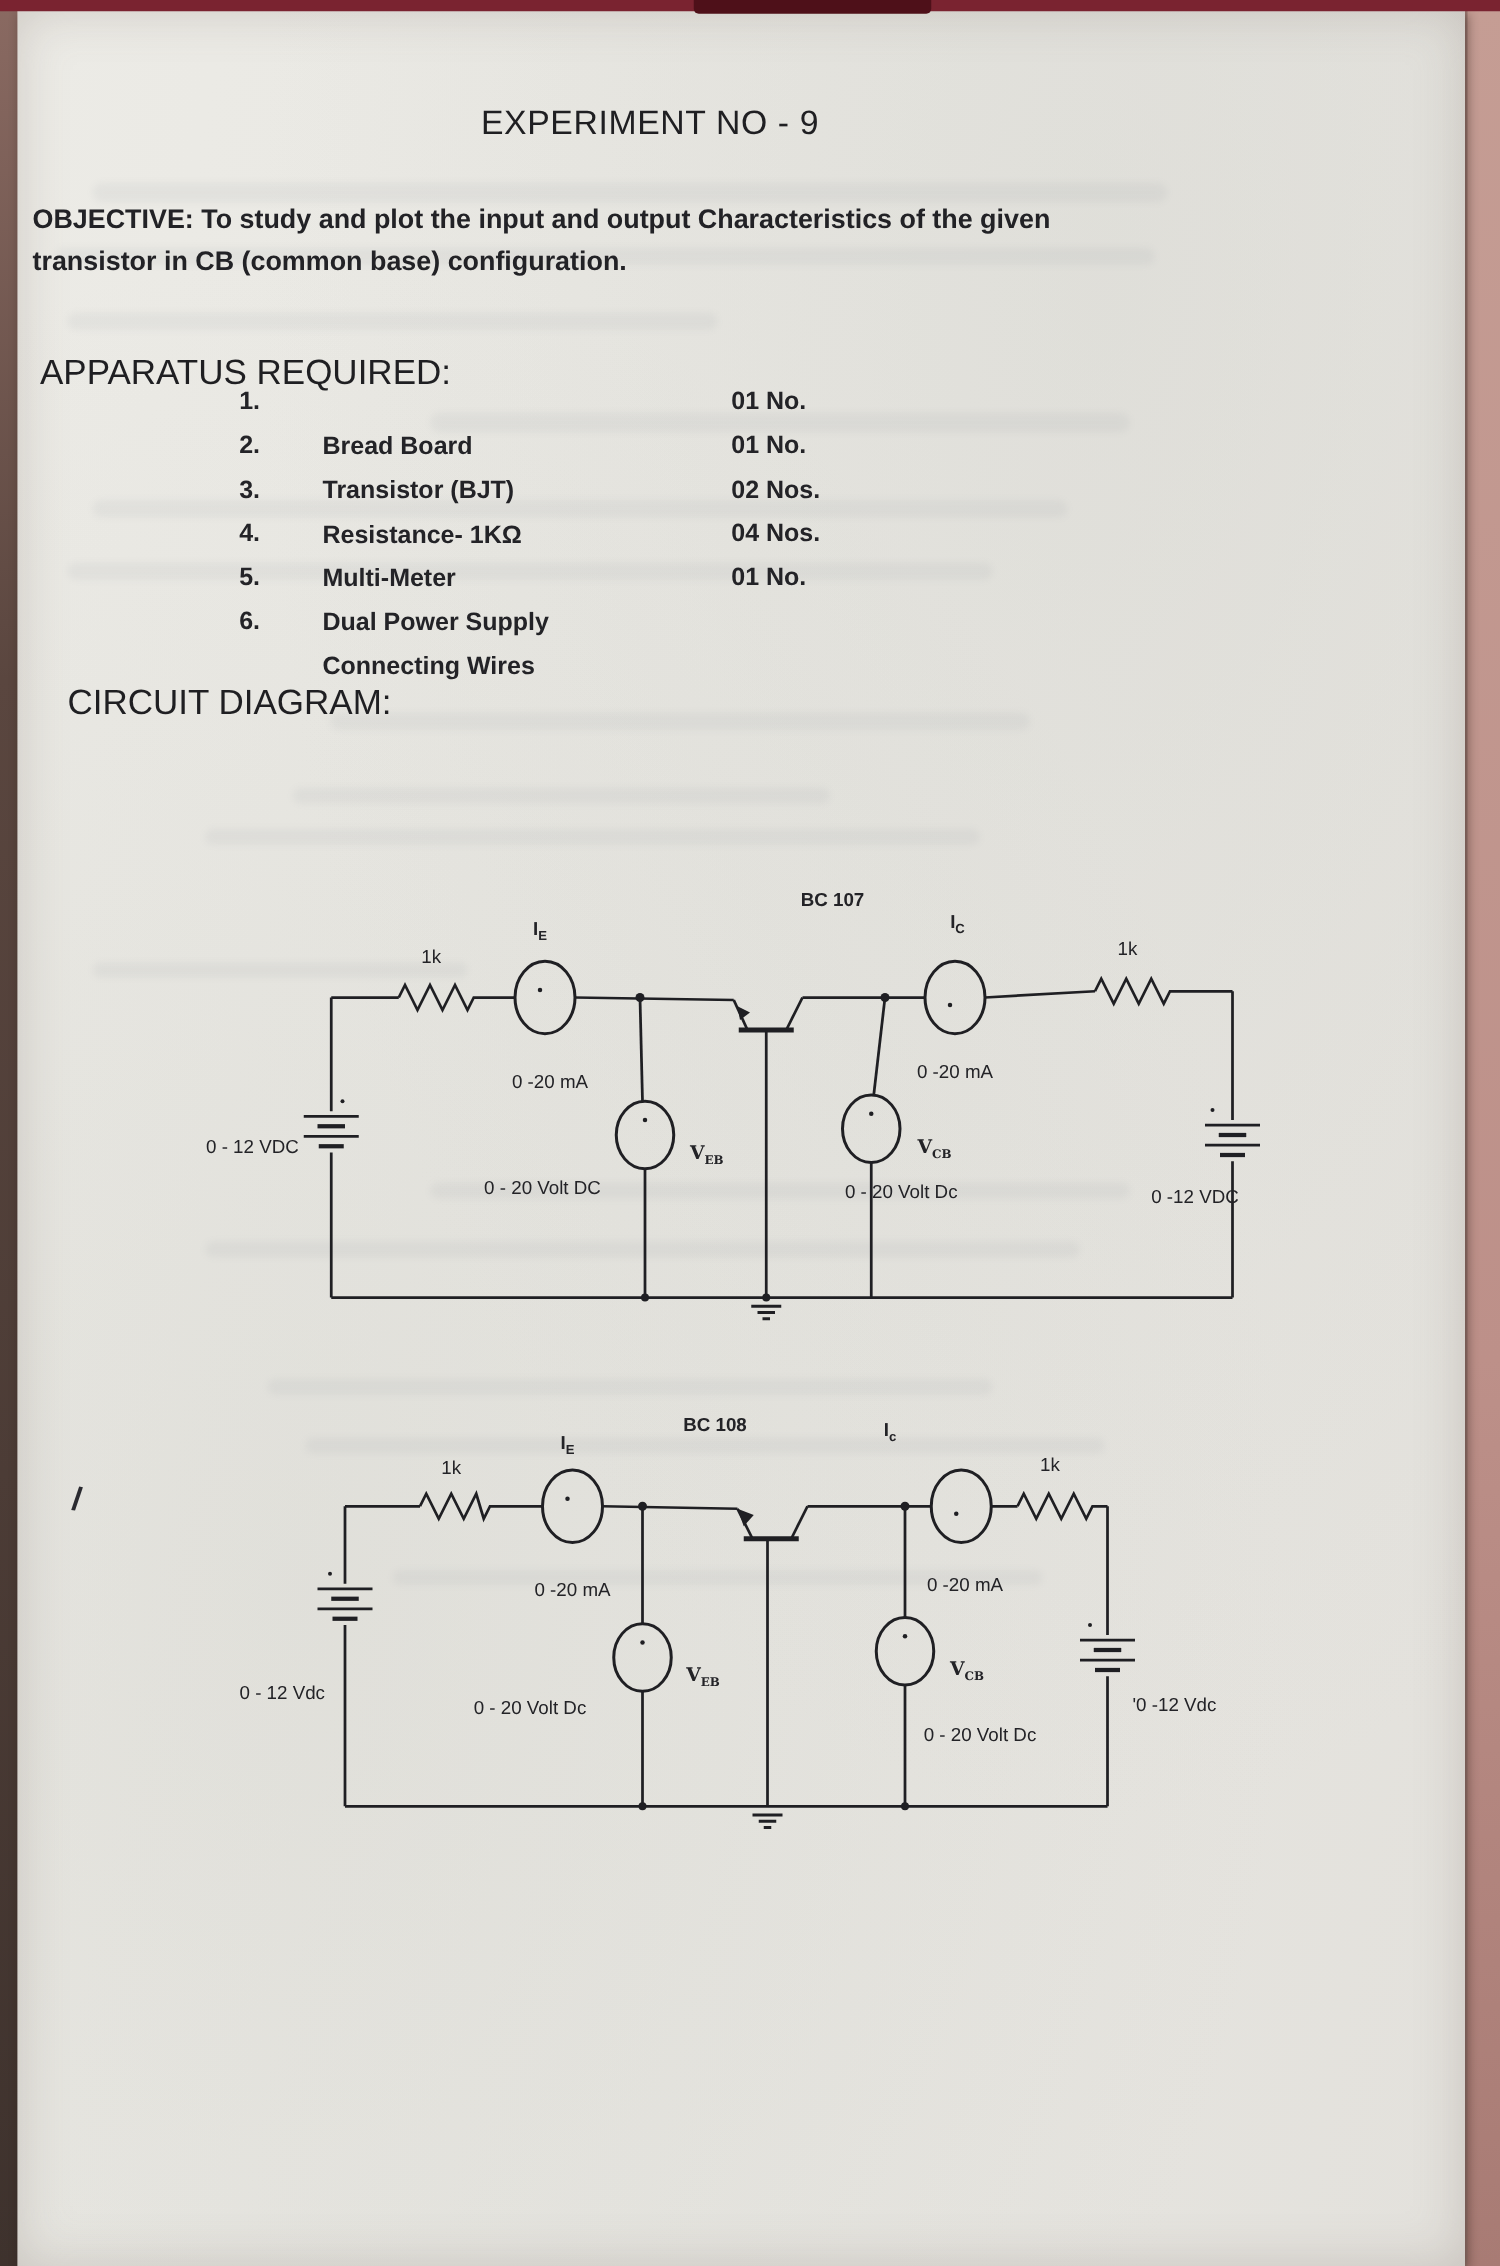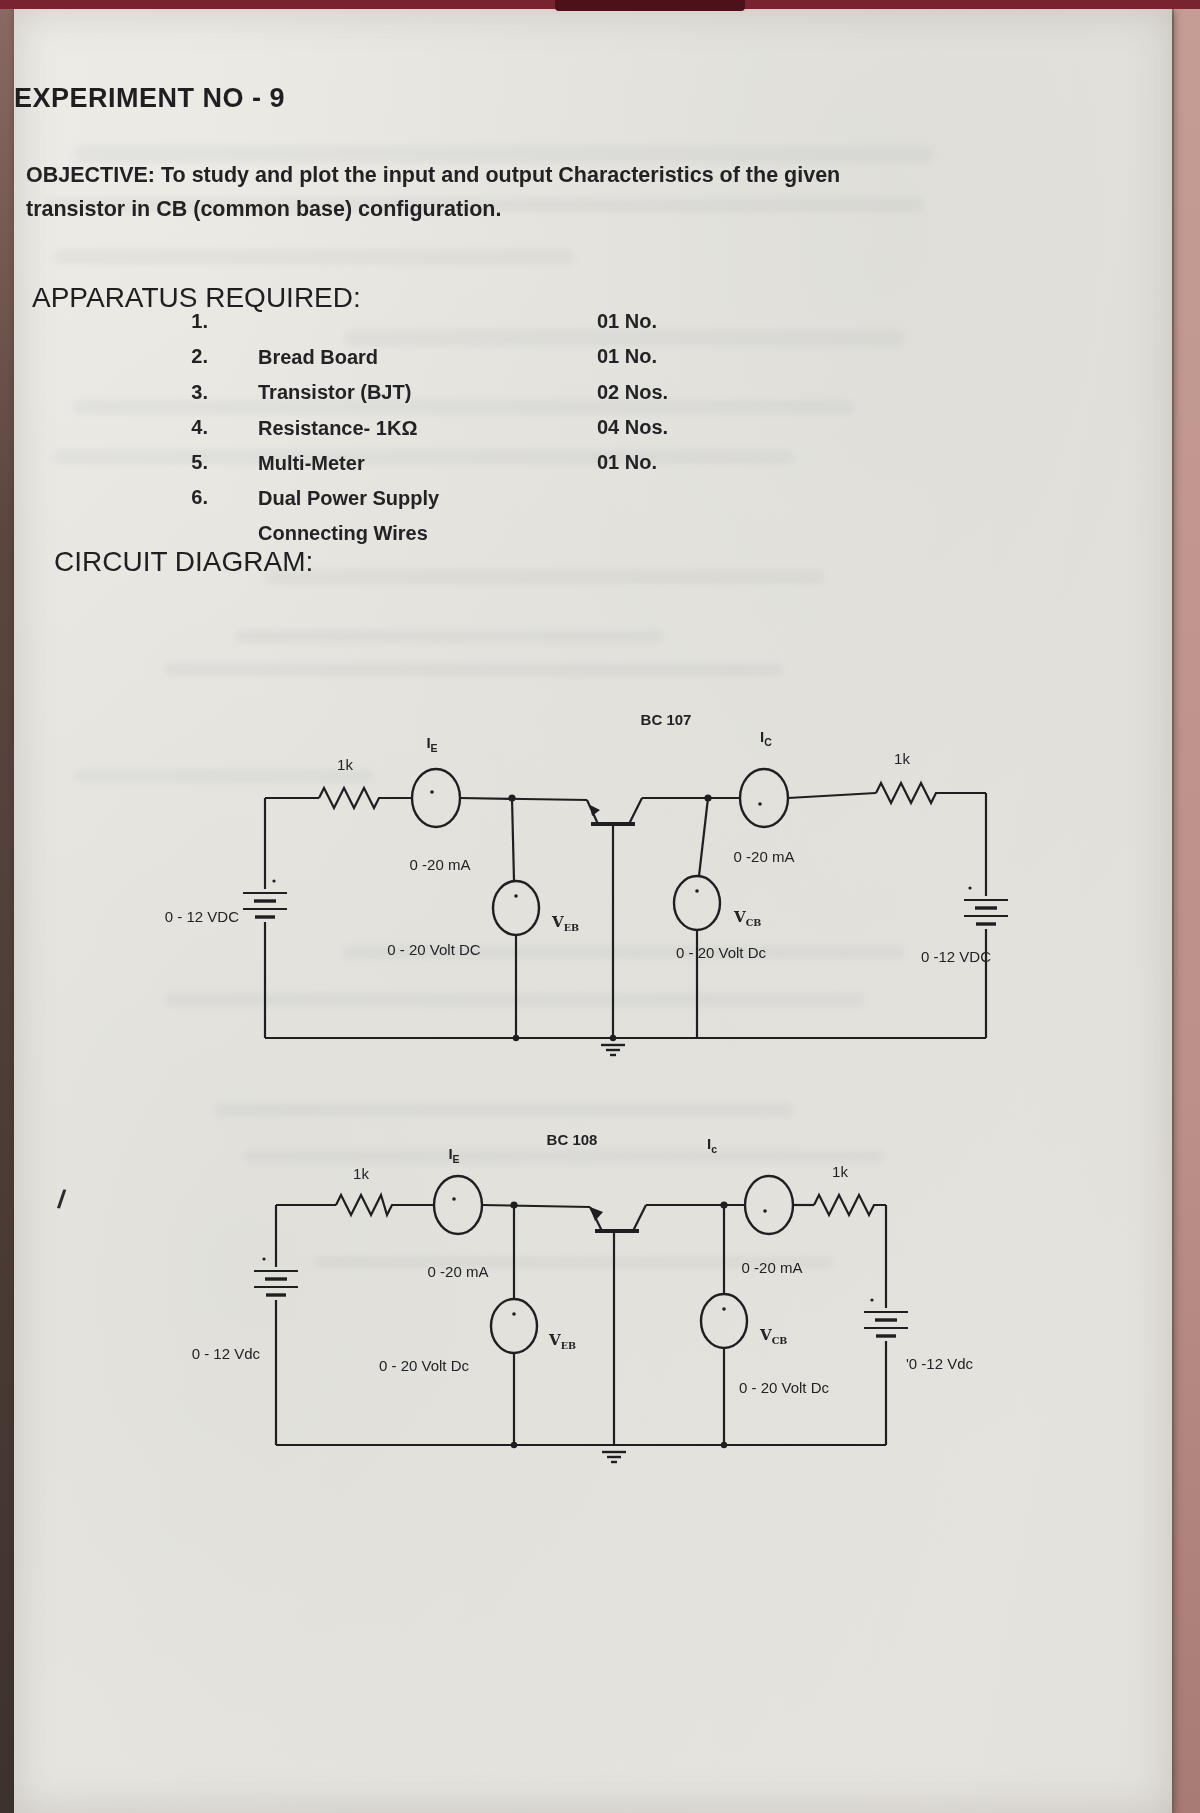--- a/index.html
+++ b/index.html
@@ -12,27 +12,27 @@
   .photo-right-edge{position:absolute;right:0;top:0;width:26px;height:1813px;
          background:linear-gradient(180deg,#c59d94 0%,#bd9089 60%,#a87b74 100%);}
   .page{position:absolute;left:14px;top:8px;width:1158px;height:1805px;
         background:
           radial-gradient(ellipse at 75% 12%, rgba(210,210,204,.35), transparent 55%),
           radial-gradient(ellipse at 20% 70%, rgba(203,203,196,.30), transparent 60%),
           linear-gradient(100deg,#ecebe6 0%,#e7e6e1 55%,#e3e1dc 100%);
         box-shadow:inset 0 0 40px rgba(120,105,95,.25), 2px 3px 8px rgba(40,25,20,.45);
         color:#26262a;}
   .abs{position:absolute;}
-  .title{font-size:27px;font-weight:bold;letter-spacing:.5px;color:#1f1f22;}
+  .title{font-size:27px;font-weight:normal;letter-spacing:.5px;text-align:center;color:#1f1f22;padding-left:36px;}
   .objective{font-size:21.5px;font-weight:bold;line-height:1.6;color:#222226;}
   .heading{font-size:28px;font-weight:normal;color:#1f1f22;}
   .app-row{position:absolute;left:0;width:760px;height:35px;font-size:20px;font-weight:bold;color:#232327;}
   .app-num{position:absolute;left:160px;width:34px;text-align:right;}
   .app-name{position:absolute;left:244px;margin-top:36px;}
-  .app-qty{position:absolute;left:571px;margin-left:12px;}
+  .app-qty{position:absolute;left:571px;}
   .caption{font-size:14.5px;font-weight:bold;text-align:center;color:#2a2a2e;}
   .bleed{position:absolute;background:#79808a;opacity:.075;border-radius:8px;filter:blur(3px);}
   .slash{font-size:26px;color:#2a2a30;transform:rotate(8deg);font-weight:bold;}
   svg text{fill:#232327;}
   .lbl{font-size:15px;font-family:"Liberation Sans",sans-serif;}
   .lblb{font-size:15px;font-weight:bold;font-family:"Liberation Sans",sans-serif;}
   .vlbl{font-size:15px;font-weight:bold;font-family:"DejaVu Serif",serif;}
 </style>
 </head>
 <body>

